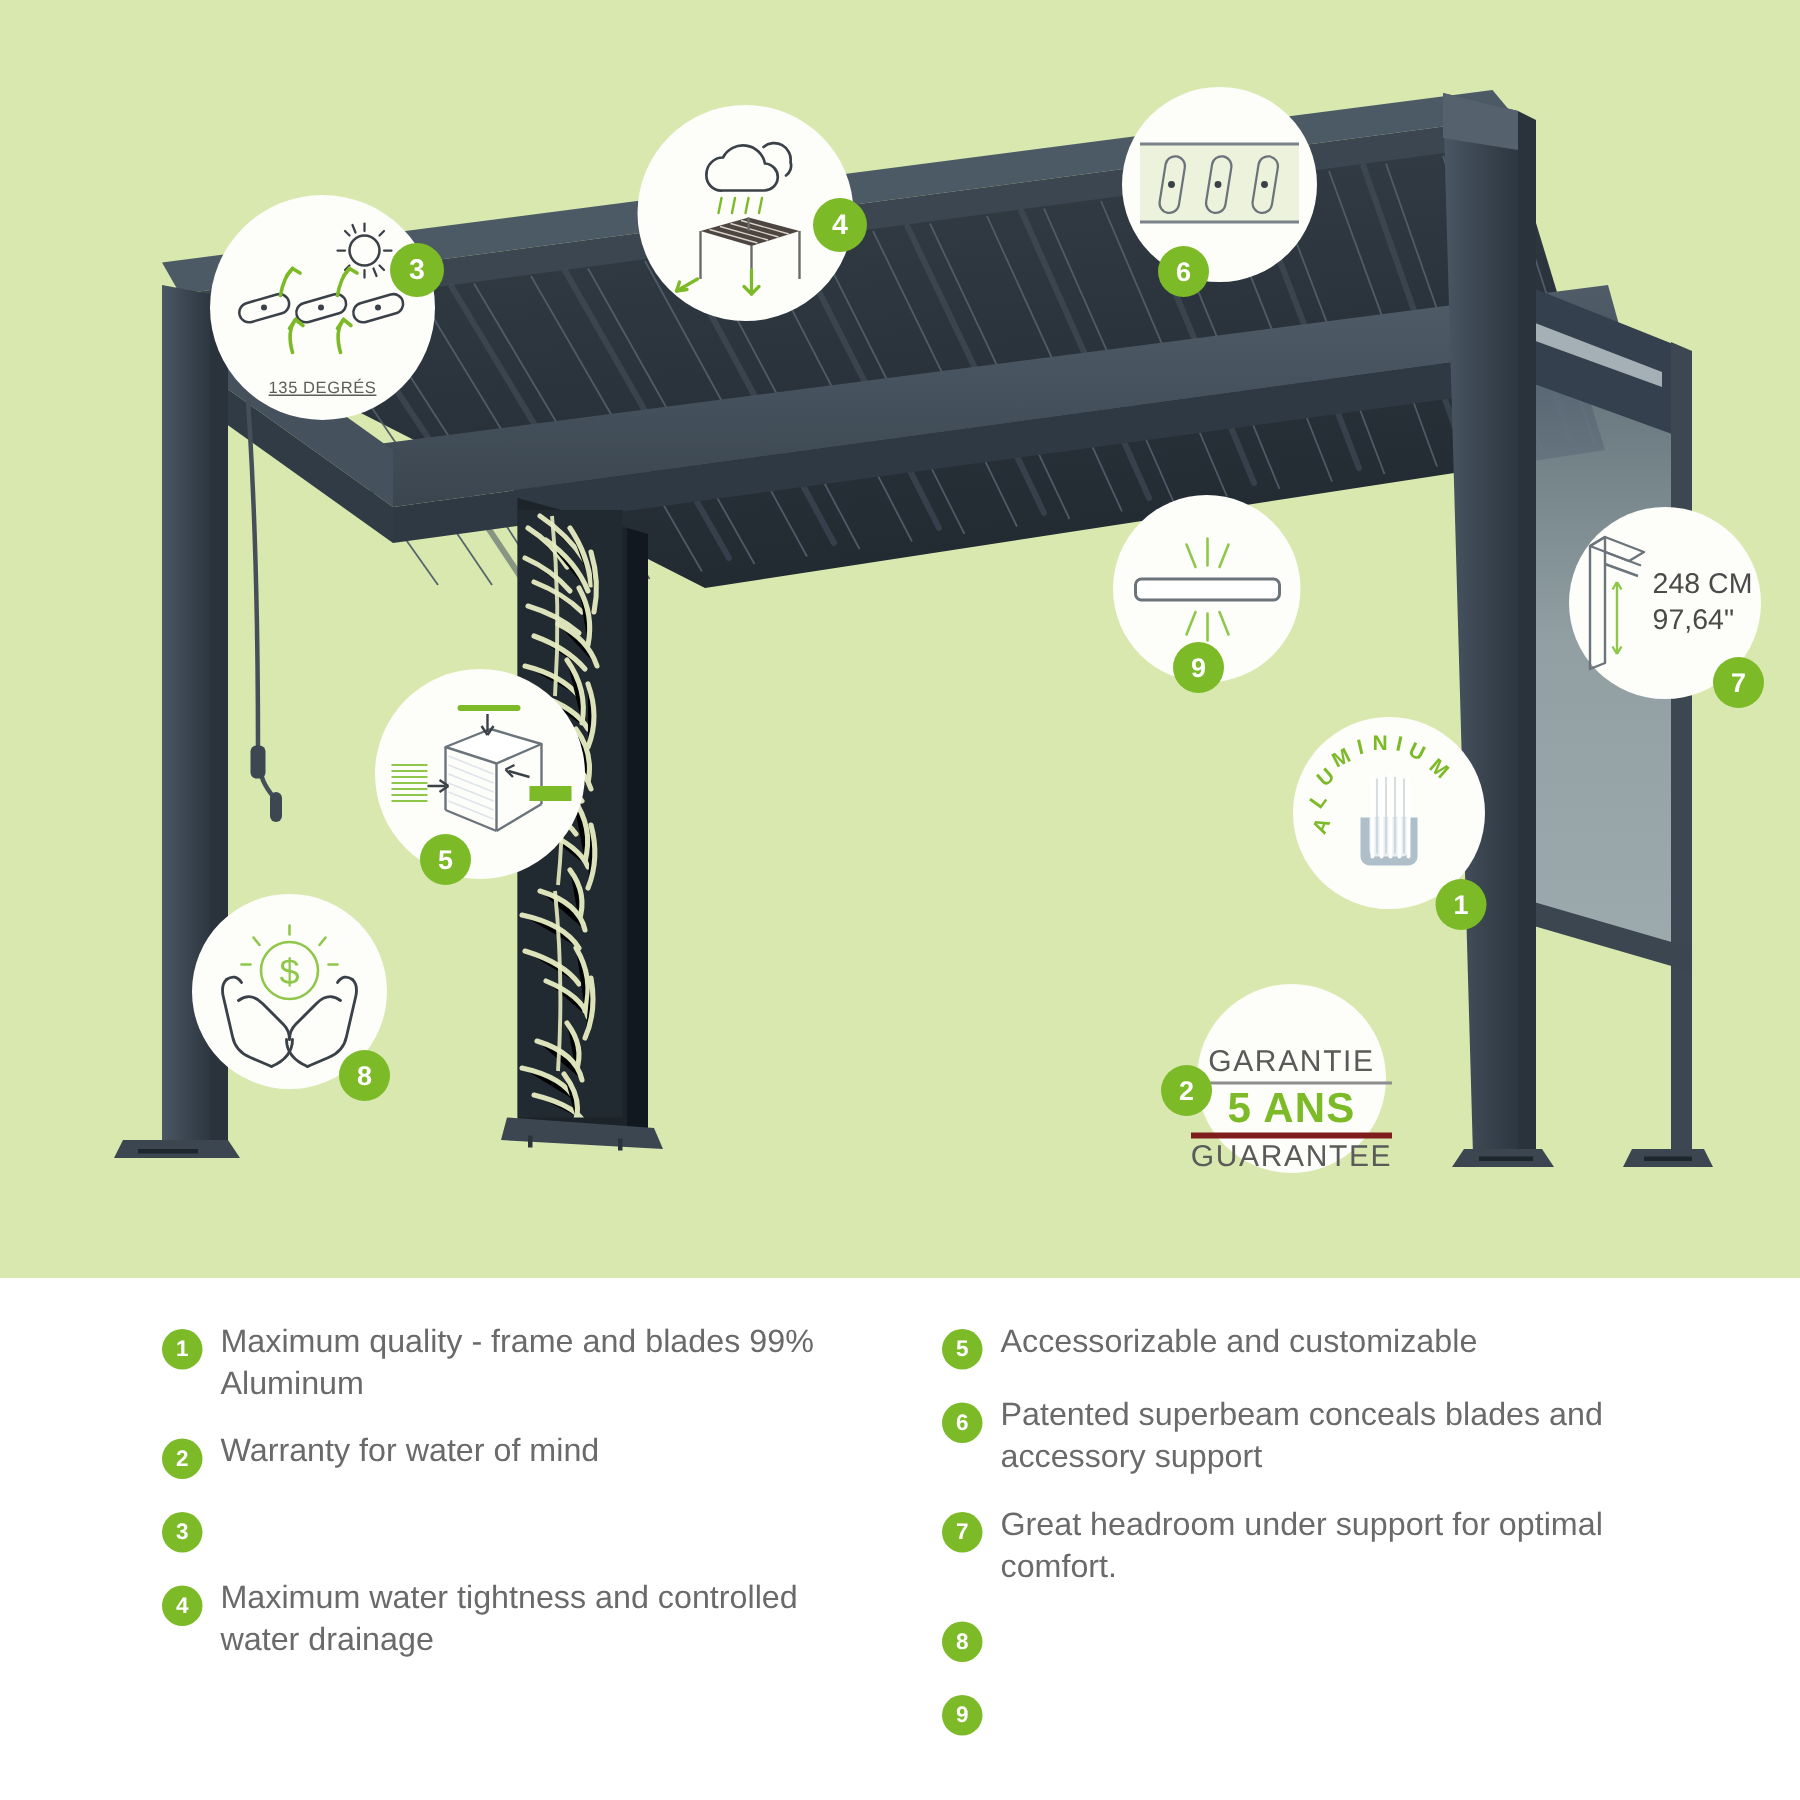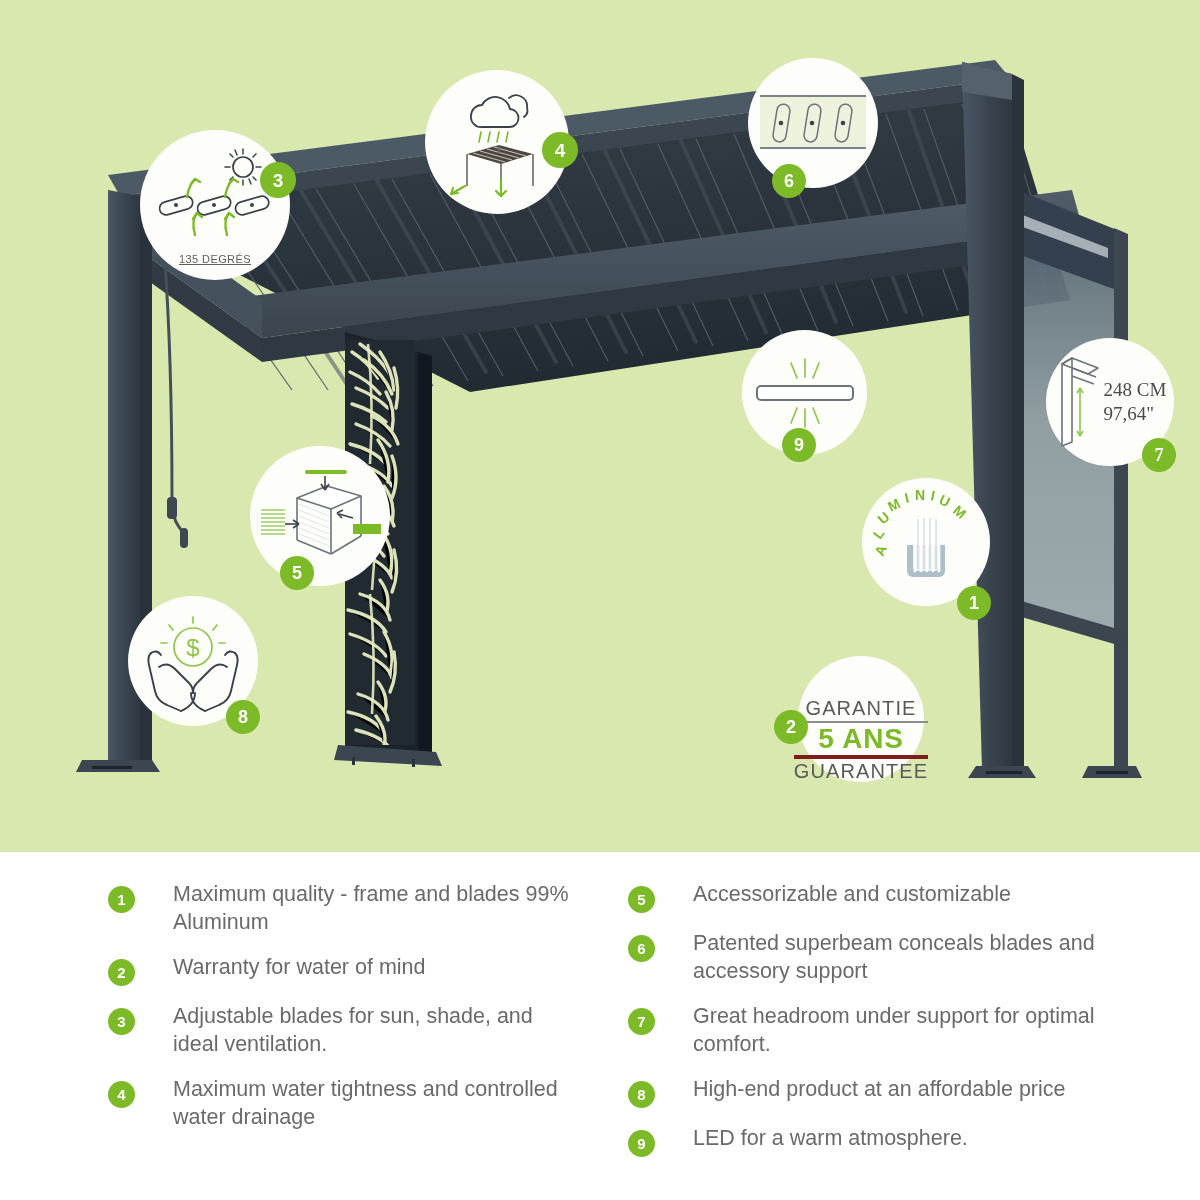--- a/index.html
+++ b/index.html
@@ -66,21 +66,20 @@
   .lnum {
     flex:0 0 auto; width:27px; height:27px; border-radius:50%;
     background:#7cba28; color:#fff; font-size:15px; font-weight:bold;
     display:flex; align-items:center; justify-content:center;
     margin-top:8px; margin-right:12px;
   }
   .ltext {
     font-size:21.5px; color:#6a6a6a; line-height:1.32;
     font-family:"Liberation Sans", sans-serif;
     padding-top:2px;
-    margin-left:26px;
   }
 </style>
 </head>
 <body>
 
 <div id="page">
 
   <div class="hero">
 
     <svg class="hero-svg" width="1200" height="852" viewBox="0 0 1200 852">
@@ -362,21 +361,21 @@
             <line x1="68" y1="10" x2="62" y2="25"></line>
             <line x1="40" y1="70" x2="46" y2="55"></line>
             <line x1="54" y1="74" x2="54" y2="56"></line>
             <line x1="68" y1="70" x2="62" y2="55"></line>
           </g>
         </svg>
       </div>
       <div class="num" style="width:34px;height:34px;font-size:18px;left:40px;top:98px;">9</div>
     </div>
 
-    <div class="callout" style="left:1046px; top:338px; width:150px; height:150px;font-family:Liberation Serif, serif;">
+    <div class="callout" style="left:1046px; top:338px; width:150px; height:150px;">
       <div class="bubble" style="width:128px;height:128px;flex-direction:row;gap:4px;">
         <svg width="46" height="96" viewBox="0 0 46 96">
           <g fill="none" stroke="#6b737b" stroke-width="1.6" stroke-linejoin="round">
             <polygon points="8,10 18,4 18,88 8,92"></polygon>
             <polygon points="8,10 18,4 44,14 34,20"></polygon>
             <line x1="18" y1="14" x2="42" y2="23"></line>
             <line x1="18" y1="22" x2="40" y2="30"></line>
           </g>
           <g stroke="#8fc74a" stroke-width="1.6">
             <line x1="26" y1="34" x2="26" y2="82"></line>
@@ -527,21 +526,20 @@
       <div class="litem">
         <div class="lnum">1</div>
         <div class="ltext">Maximum quality - frame and blades 99% Aluminum</div>
       </div>
       <div class="litem">
         <div class="lnum">2</div>
         <div class="ltext">Warranty for water of mind</div>
       </div>
       <div class="litem">
         <div class="lnum">3</div>
-        <div class="ltext">Adjustable blades for sun, shade, and ideal ventilation.</div>
       </div>
       <div class="litem">
         <div class="lnum">4</div>
         <div class="ltext">Maximum water tightness and controlled water drainage</div>
       </div>
     </div>
 
     <div class="legend-col right">
       <div class="litem">
         <div class="lnum">5</div>
@@ -550,23 +548,21 @@
       <div class="litem">
         <div class="lnum">6</div>
         <div class="ltext">Patented superbeam conceals blades and accessory support</div>
       </div>
       <div class="litem">
         <div class="lnum">7</div>
         <div class="ltext">Great headroom under support for optimal comfort.</div>
       </div>
       <div class="litem">
         <div class="lnum">8</div>
-        <div class="ltext">High-end product at an affordable price</div>
       </div>
       <div class="litem">
         <div class="lnum">9</div>
-        <div class="ltext">LED for a warm atmosphere.</div>
       </div>
     </div>
 
   </div>
 
 </div>
 
 </body></html>

